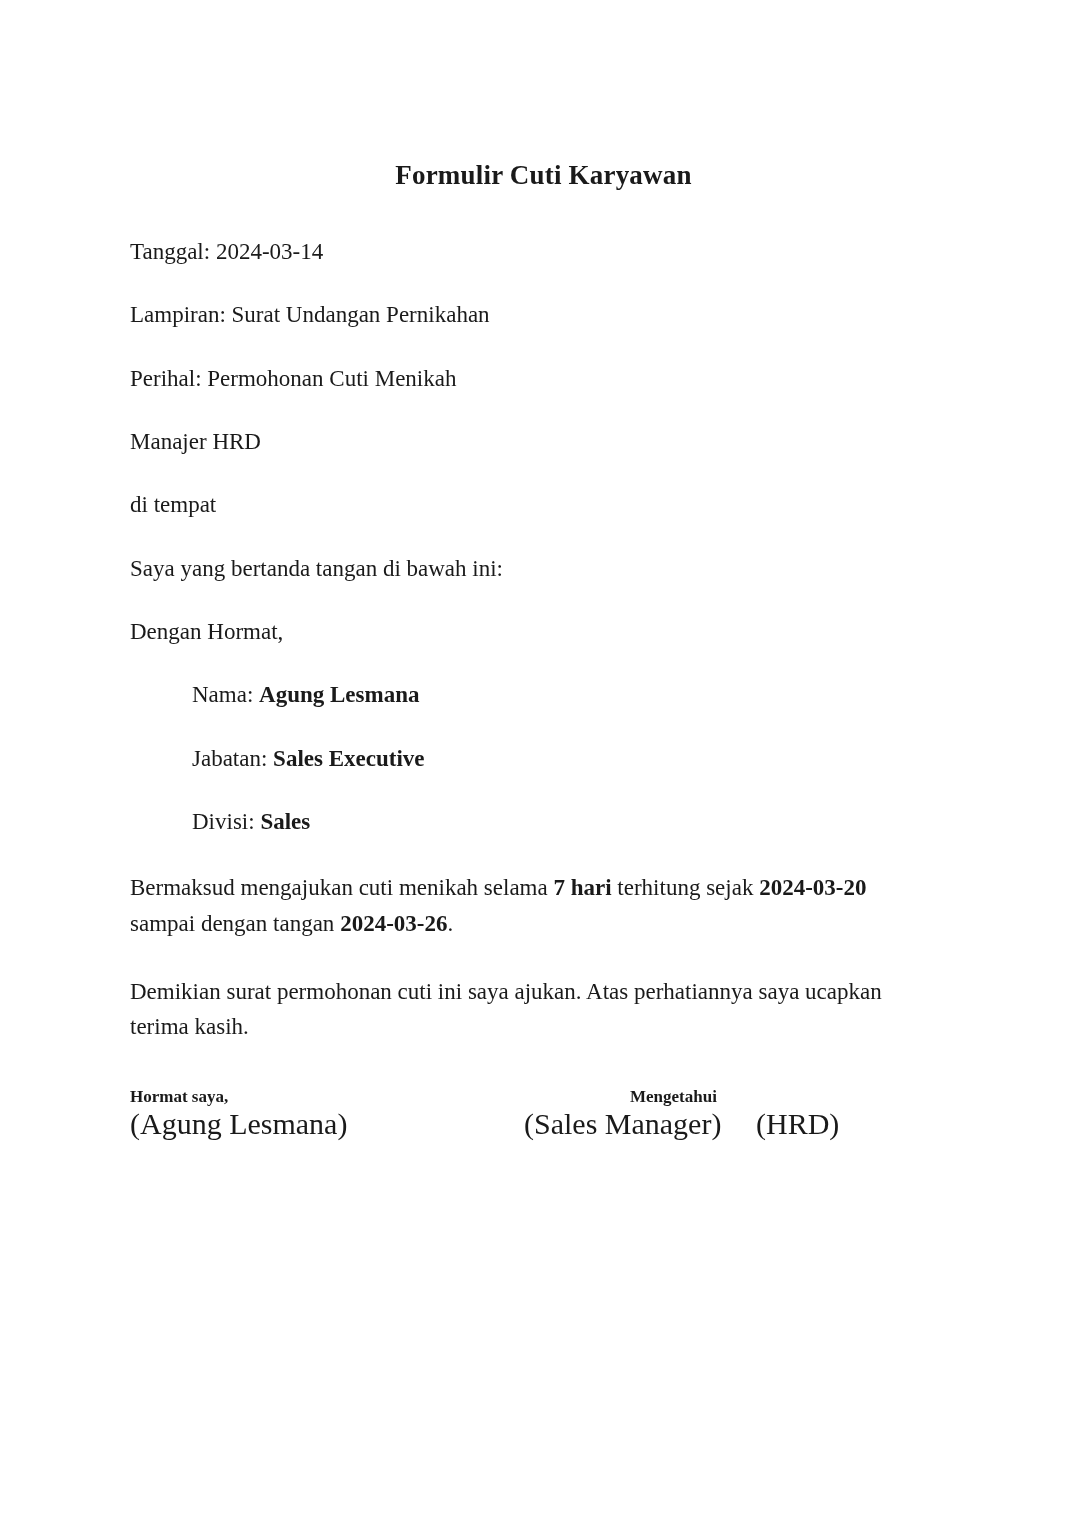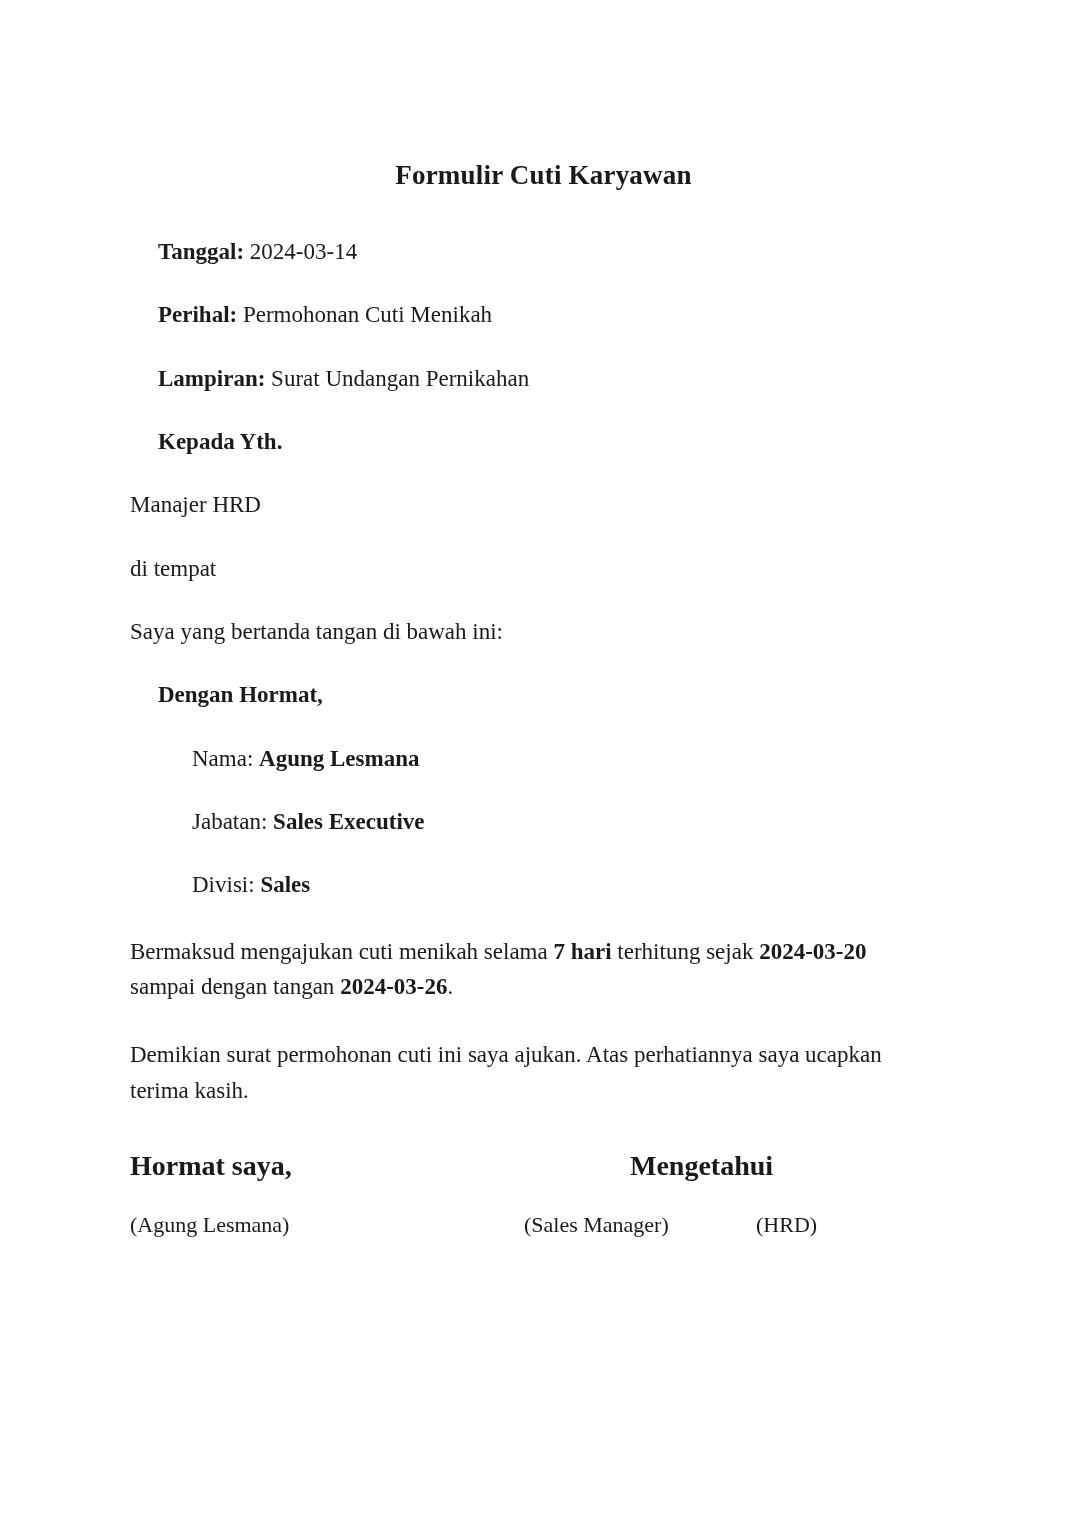--- a/index.html
+++ b/index.html
@@ -31,52 +31,50 @@
   }
   .line {
     font-size: 23px;
     line-height: 1.45;
     margin-top: 30px;
   }
   .line.first {
     margin-top: 44px;
   }
   .lbl {
-    font-weight: bold;
-    margin-left: 28px;
+    font-weight: normal;
   }
   .indent {
     margin-left: 62px;
   }
   .para {
     font-size: 23px;
     line-height: 1.55;
     margin-top: 32px;
     max-width: 790px;
     text-align: left;
   }
   .bold {
     font-weight: bold;
   }
   .sign-row {
     margin-top: 42px;
     display: flex;
-    font-size: 28px;
+    font-size: 17px;
   }
   .sign-row .col-a {
     width: 500px;
     font-weight: bold;
   }
   .sign-row .col-b {
     font-weight: bold;
   }
   .name-row {
-    margin-top: 30px;
     display: flex;
-    font-size: 22px;
+    font-size: 30px;
   }
   .name-row .col-a {
     width: 394px;
   }
   .name-row .col-b {
     width: 232px;
   }
   .name-row .col-c {
     width: 120px;
   }
@@ -87,32 +85,29 @@
 <div class="page">
 
   <h1 class="doc-title">Formulir Cuti Karyawan</h1>
 
   <div class="line first">
     <span class="lbl">Tanggal:</span>
     <span>2024-03-14</span>
   </div>
 
   <div class="line">
-    <span class="lbl">Perihal:</span>
-    <span>Permohonan Cuti Menikah</span>
-  </div>
-
-  <div class="line">
     <span class="lbl">Lampiran:</span>
     <span>Surat Undangan Pernikahan</span>
   </div>
 
   <div class="line">
-    <span class="lbl">Kepada Yth.</span>
+    <span class="lbl">Perihal:</span>
+    <span>Permohonan Cuti Menikah</span>
   </div>
+
 
   <div class="line">Manajer HRD</div>
 
   <div class="line">di tempat</div>
 
   <div class="line">Saya yang bertanda tangan di bawah ini:</div>
 
   <div class="line">
     <span class="lbl">Dengan Hormat,</span>
   </div>

